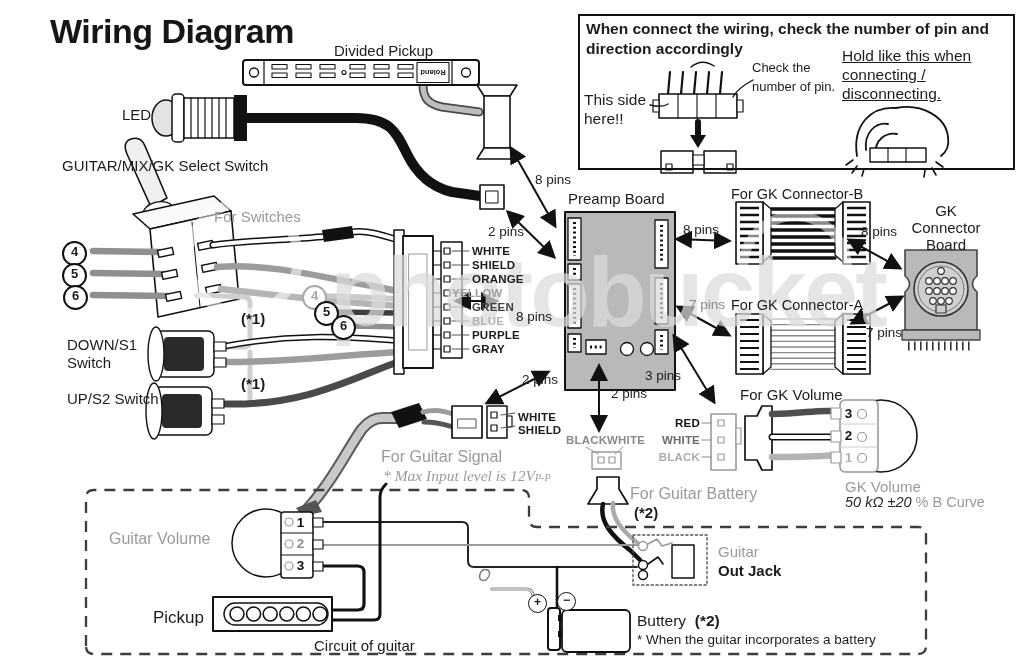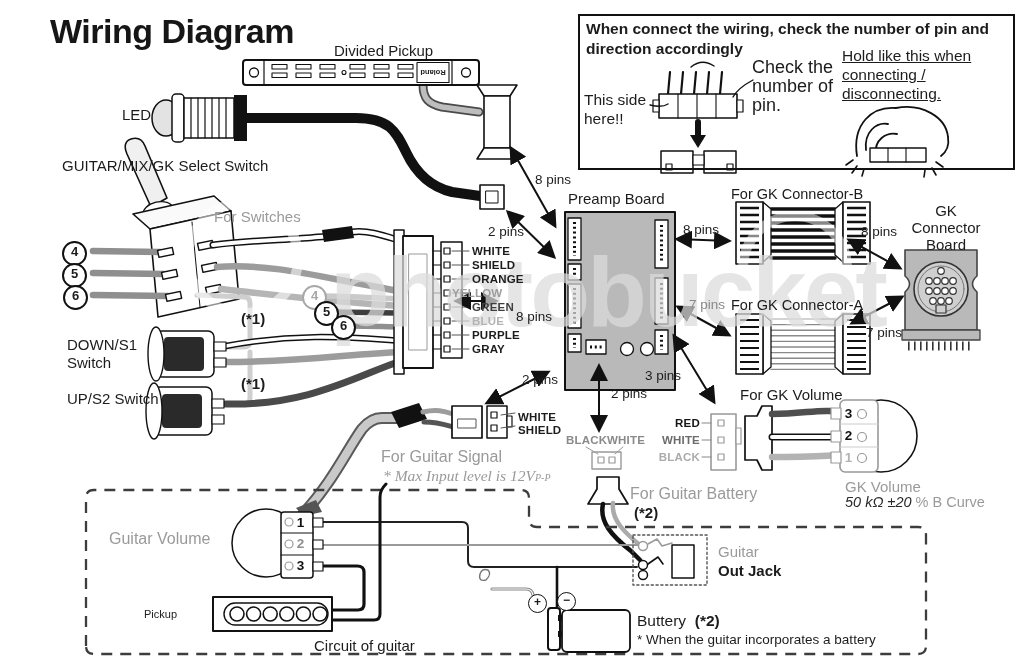--- a/index.html
+++ b/index.html
@@ -488,29 +488,29 @@
 
 <div class="lbl sm" style="left:566px;top:434px;color:#8a8a8a;">BLACK</div>
 <div class="lbl sm" style="left:607px;top:434px;color:#8a8a8a;">WHITE</div>
 <div class="lbl gray" style="left:630px;top:485px;font-size:16px;">For Guitar Battery</div>
 <div class="lbl b" style="left:634px;top:504px;">(*2)</div>
 
 <div class="lbl gray" style="left:109px;top:530px;font-size:16px;">Guitar Volume</div>
 <div class="num" style="left:294px;top:515px;color:#111;">1</div>
 <div class="num" style="left:294px;top:536px;color:#8f8f8f;">2</div>
 <div class="num" style="left:294px;top:558px;color:#111;">3</div>
-<div class="lbl" style="left:144px;top:608px;font-size:11px;text-align:center;">Pickup</div>
+<div class="lbl" style="left:153px;top:608px;font-size:17px;text-align:center;">Pickup</div>
 <div class="lbl" style="left:314px;top:637px;">Circuit of guitar</div>
 <div class="lbl gray" style="left:718px;top:543px;">Guitar</div>
 <div class="lbl" style="left:718px;top:562px;font-weight:bold;">Out Jack</div>
 
 <div class="pm" style="left:528px;top:594px;">+</div>
 <div class="pm" style="left:557px;top:592px;">−</div>
 <div class="lbl" style="left:637px;top:612px;font-size:15.5px;"><span>Buttery</span>&nbsp;&nbsp;<span class="b">(*2)</span></div>
 <div class="lbl" style="left:637px;top:632px;font-size:13.5px;">* When the guitar incorporates a battery</div>
 
 <div class="ibox"></div>
 <div class="lbl b wrap" style="left:586px;top:19px;width:420px;font-size:15.5px;line-height:20px;z-index:11;">When connect the wiring, check the number of pin and direction accordingly</div>
 <div class="lbl wrap" style="left:584px;top:90px;width:78px;font-size:15.5px;line-height:19px;z-index:11;">This side here!!</div>
-<div class="lbl wrap" style="left:752px;top:58px;width:88px;font-size:18px;line-height:19px;z-index:11;">Check the number of pin.</div>
+<div class="lbl wrap" style="left:752px;top:58px;width:88px;font-size:13px;line-height:19px;z-index:11;">Check the number of pin.</div>
 <div class="lbl wrap" style="left:842px;top:46px;width:166px;font-size:15.5px;line-height:19px;z-index:11;text-decoration:underline;">Hold like this when connecting / disconnecting.</div>
 
 </div>
 
 </body></html>

